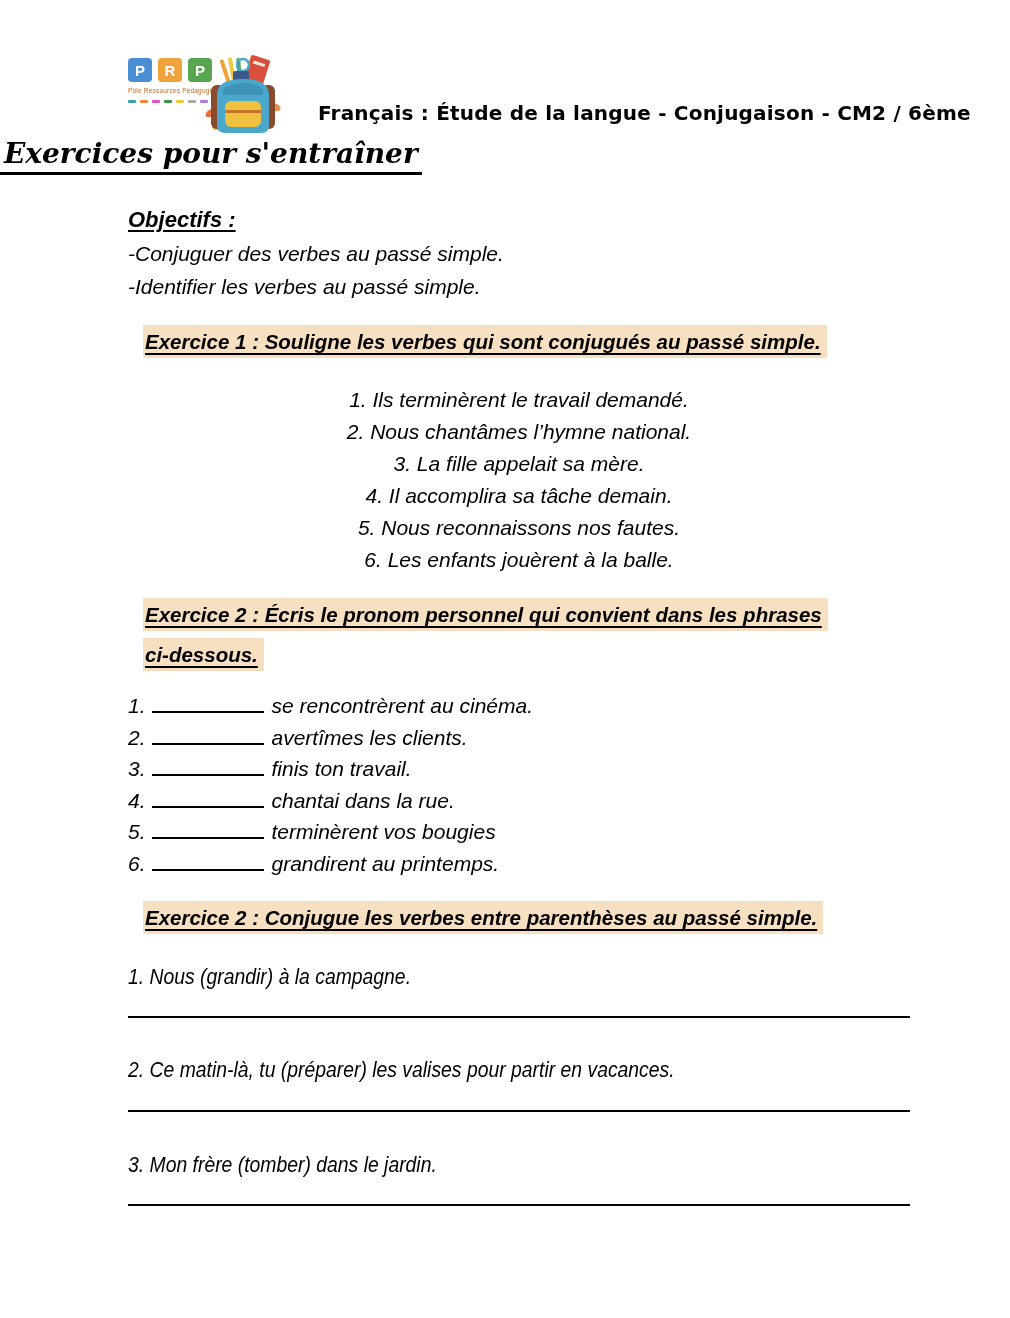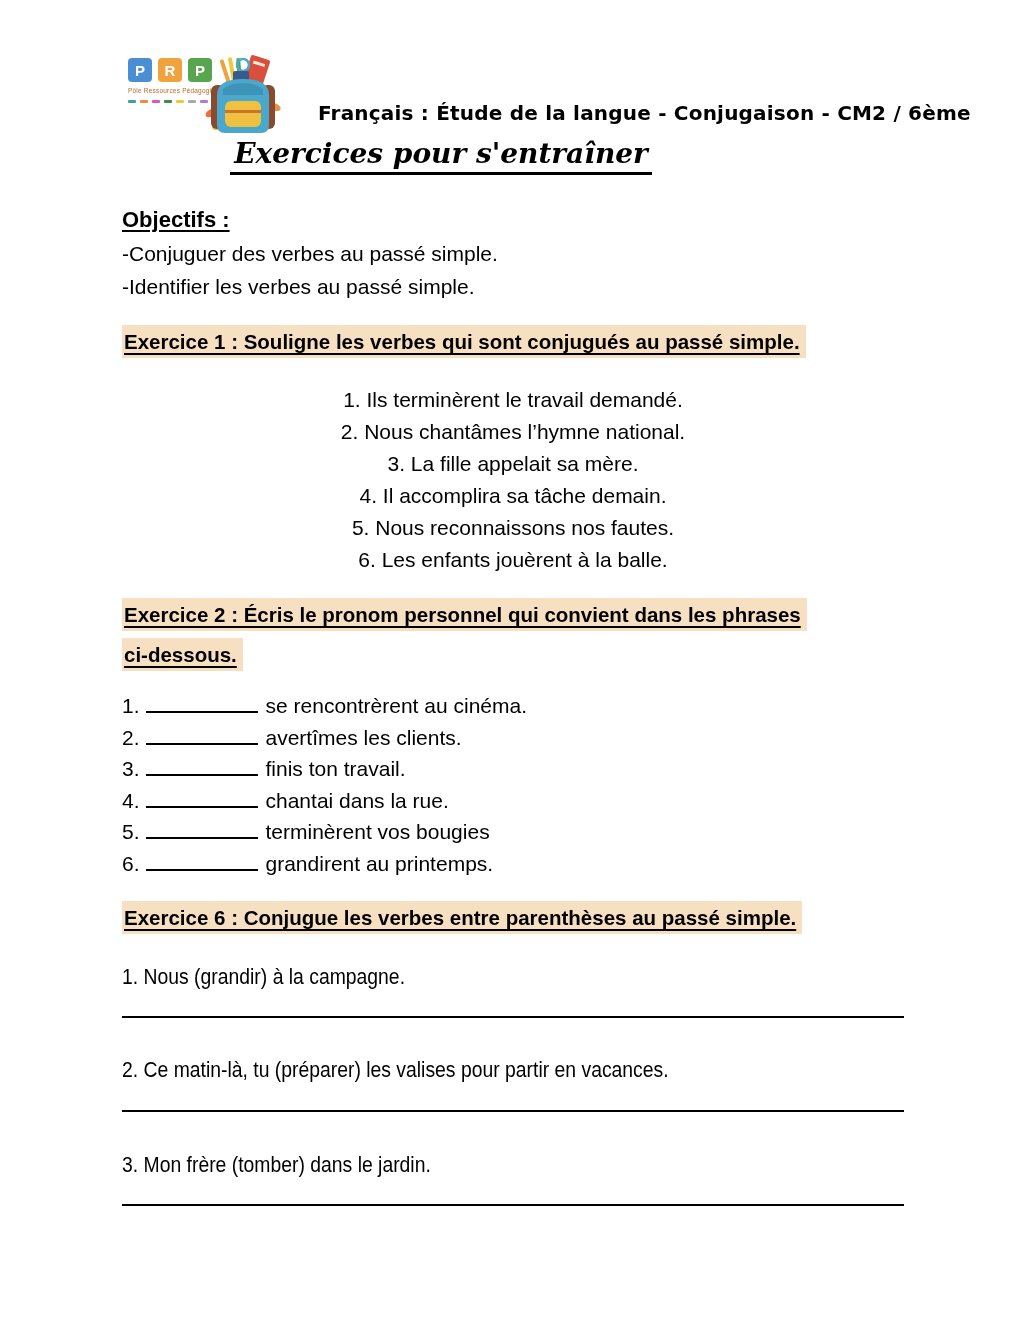--- a/index.html
+++ b/index.html
@@ -33,43 +33,43 @@
 
   .backpack { position:absolute; top:55px; left:203px; }
 
   
   .course-line {
     position:absolute; top:101px; left:318px;
     font-size:20px; font-weight:bold; letter-spacing:0.2px;
     white-space:nowrap;
     font-family:"DejaVu Sans", sans-serif;
   }
-  .doc-title-wrap { position:absolute; top:137px; left:0; width:882px; text-align:center; }
+  .doc-title-wrap { position:absolute; top:137px; left:0; width:882px; text-align:left; }
   .doc-title {
     display:inline-block;
     font-family:"DejaVu Serif", serif;
     font-style:italic; font-weight:bold; font-size:28px;
     border-bottom:3px solid #000; padding:0 4px 2px 4px;
   }
 
   
-  .content { position:absolute; left:122px; width:782px; }
+  .content { position:absolute; left:128px; width:782px;font-style:italic; }
   .objectives { top:207px; }
   .obj-heading {
     font-size:22px; font-weight:bold;
     text-decoration:underline; text-decoration-thickness:2px; text-underline-offset:3px;
   }
   .obj-item { font-size:21px; margin-top:9px; }
 
   .ex-heading {
     font-size:20.5px; font-weight:bold; line-height:40px;
     text-decoration:underline; text-decoration-thickness:2px; text-underline-offset:4px;
     white-space:nowrap;
   }
-  .hl { background:#f7e0c2; padding:5px 6px 5px 2px; }
+  .hl { background:#f7e0c2; padding:5px 6px 5px 2px;margin-left:15px; }
 
   .ex1-head { top:322px; }
   .ex2-head { top:595px; }
   .ex3-head { top:898px; }
 
   .ex1-list { top:384px; }
   .ex1-list .li { font-size:21px; line-height:32px;text-align:center; }
 
   .ex2-list { top:690px; }
   .ex2-list .li { font-size:21px; line-height:31.5px; white-space:nowrap; }
@@ -180,21 +180,21 @@
     </div>
     <div class="li">
       <span>5.</span><span class="blank"></span><span>terminèrent vos bougies</span>
     </div>
     <div class="li">
       <span>6.</span><span class="blank"></span><span>grandirent au printemps.</span>
     </div>
   </div>
 
   <div class="content ex3-head">
-    <span class="ex-heading hl">Exercice 6 : Conjugue les verbes entre parenthèses au passé simple.</span>
+    <span class="ex-heading hl">Exercice 2 : Conjugue les verbes entre parenthèses au passé simple.</span>
   </div>
   <div class="content ex3-block">
     <div class="ex3-item" style="top:12px">1. Nous (grandir) à la campagne.</div>
     <div class="answer-line" style="top:64px"></div>
     <div class="ex3-item" style="top:105px">2. Ce matin-là, tu (préparer) les valises pour partir en vacances.</div>
     <div class="answer-line" style="top:158px"></div>
     <div class="ex3-item" style="top:200px">3. Mon frère (tomber) dans le jardin.</div>
     <div class="answer-line" style="top:252px"></div>
   </div>
 

